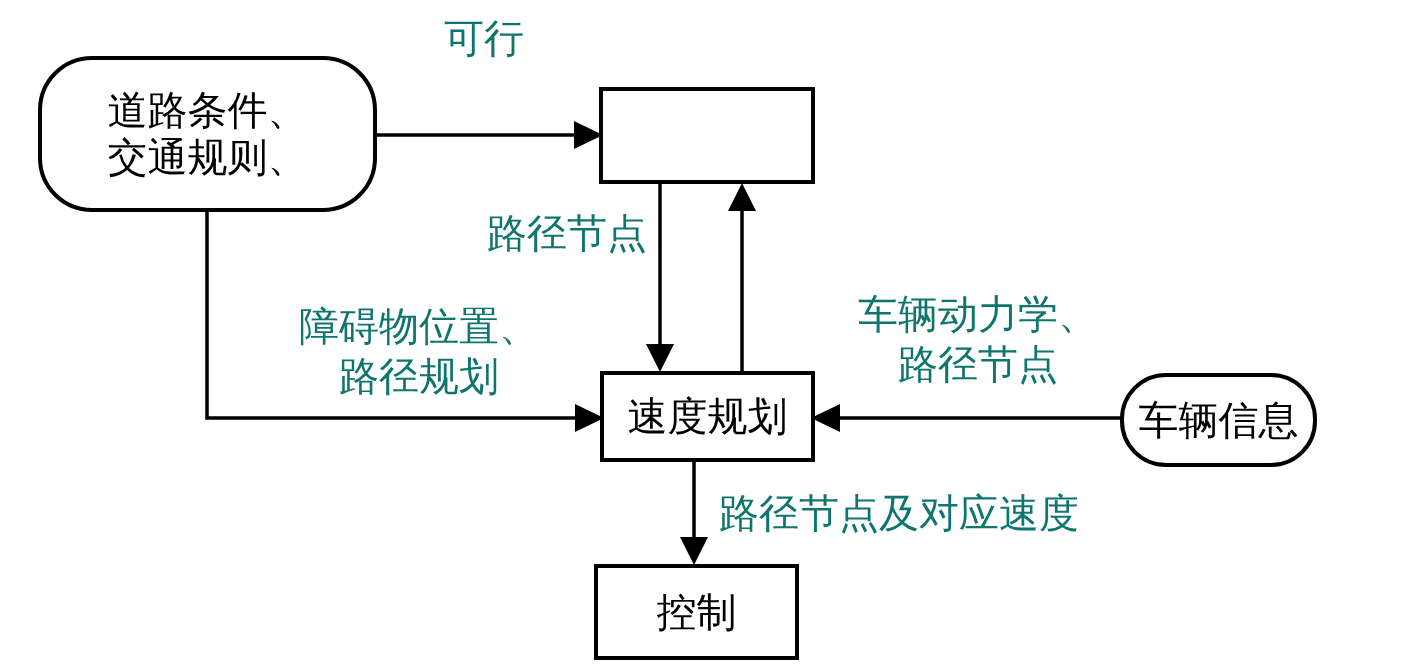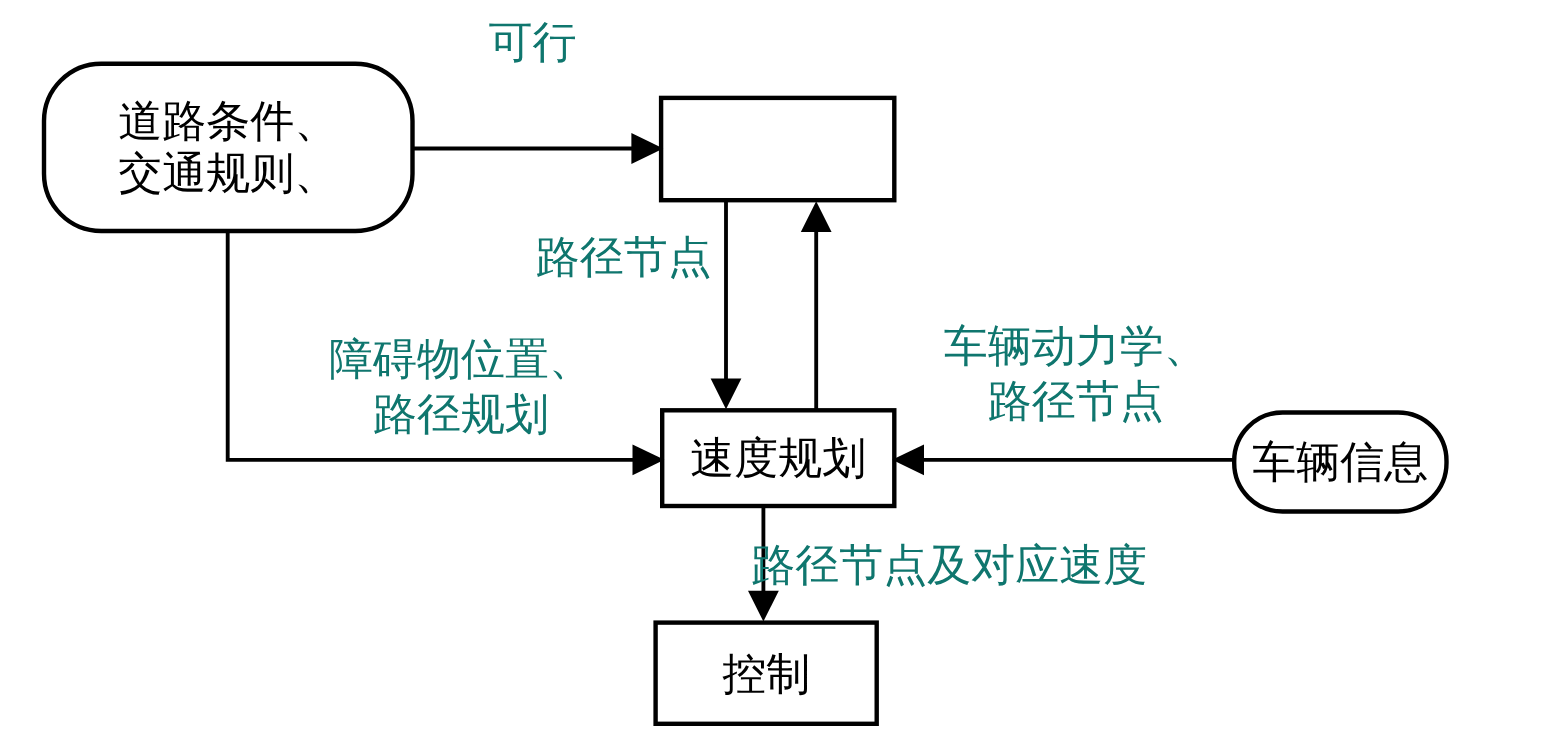--- a/index.html
+++ b/index.html
@@ -98,15 +98,15 @@
   <div class="label center lh50" style="left:293px; top:302px; width:252px;">
     <span class="edge-label-line">障碍物位置、</span>
     <span class="edge-label-line">路径规划</span>
   </div>
 
   <div class="label center lh50" style="left:852px; top:290px; width:252px;">
     <span class="edge-label-line">车辆动力学、</span>
     <span class="edge-label-line">路径节点</span>
   </div>
 
-  <div class="label" style="left:683px; top:490px;font-family:Liberation Serif, serif;">路径节点及对应速度</div>
+  <div class="label" style="left:719px; top:490px;font-family:Liberation Serif, serif;">路径节点及对应速度</div>
 
 </div>
 
 </body></html>

